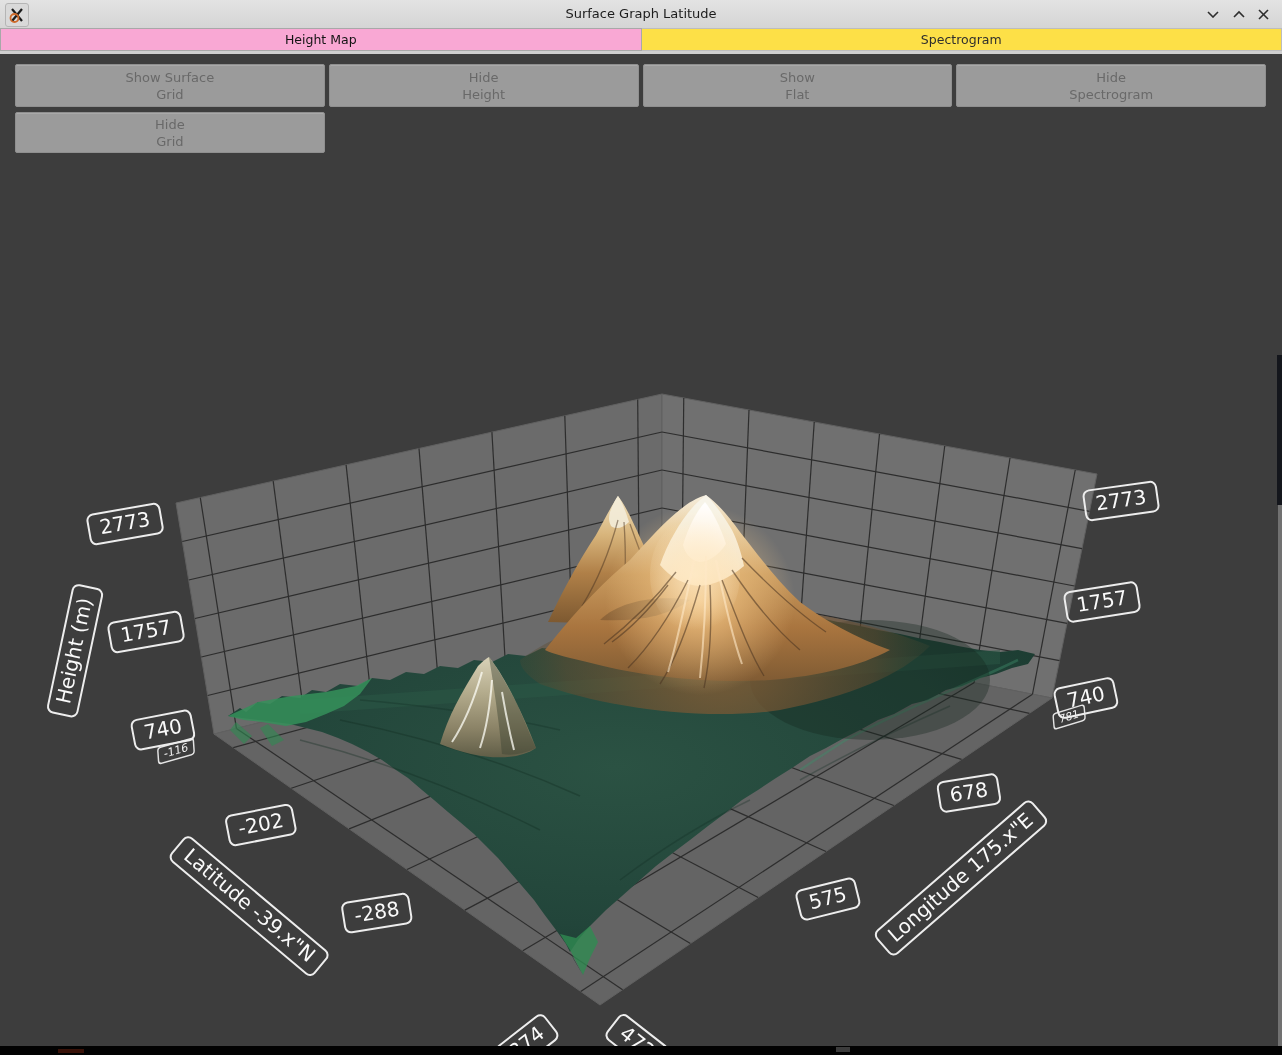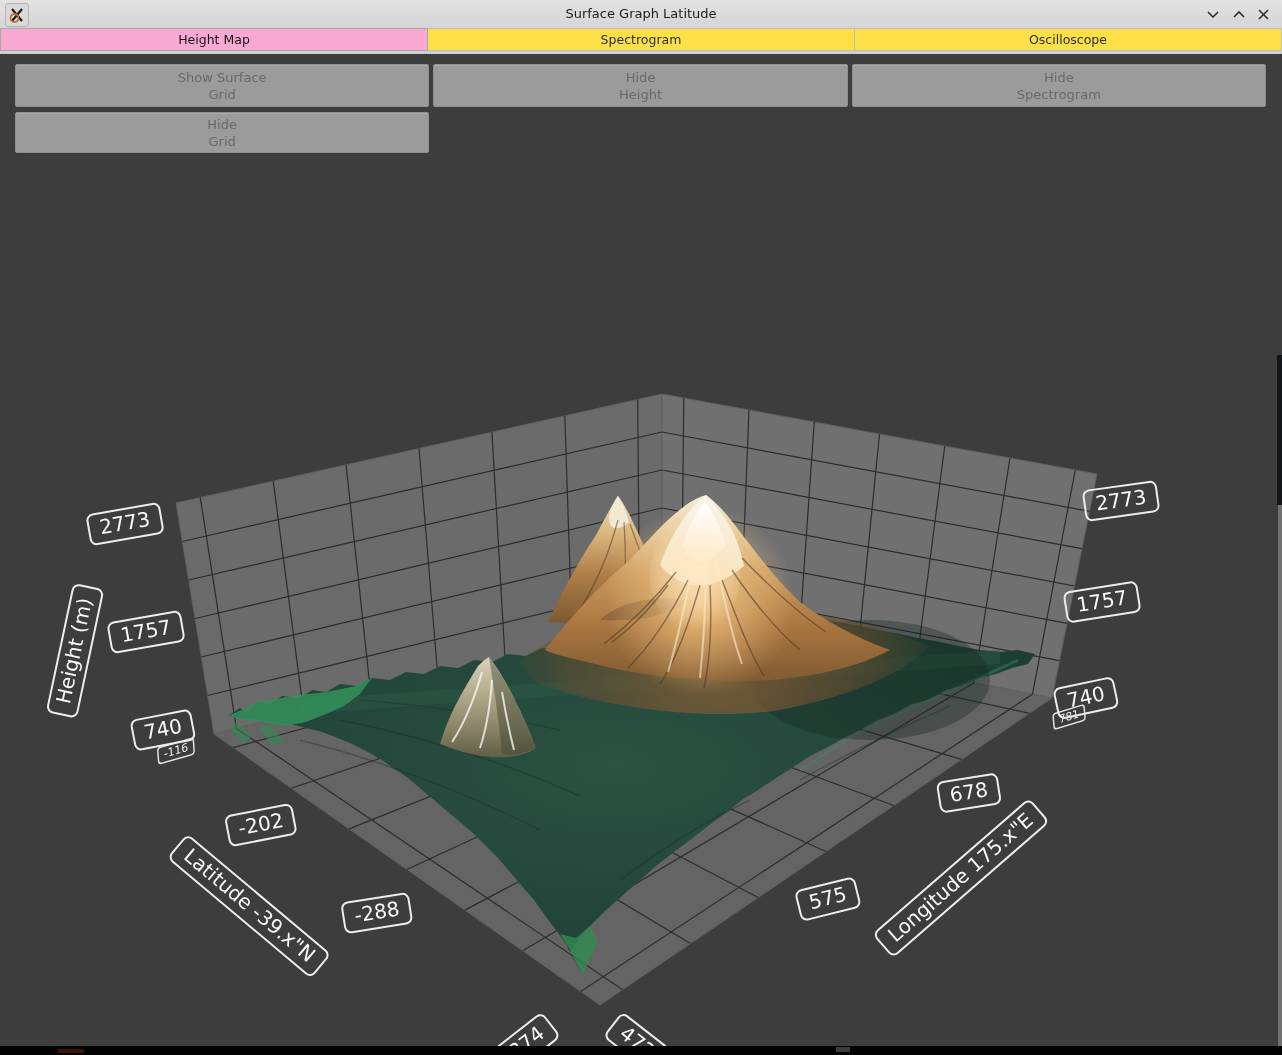--- a/index.html
+++ b/index.html
@@ -23,21 +23,21 @@
   .tab{flex:1 1 0;display:flex;align-items:center;justify-content:center;font-size:12.5px;
     color:#2e2e2e;background:#fde047;border:1px solid #bdbdbd;border-left:none;box-sizing:border-box;}
   .tab:first-child{border-left:1px solid #bdbdbd;}
   .tab.active{background:#f9a8d4;color:#141414;border-color:#a8a8a8;}
   #tab-underline{position:absolute;left:0;top:51px;width:1282px;height:3px;background:#cfcfcf;z-index:7;}
 
   
   #content-bg{position:absolute;left:0;top:54px;width:1282px;height:992px;background:#3d3d3d;z-index:0;}
 
   #button-grid{position:absolute;left:15px;top:64px;width:1251px;z-index:5;
-    display:grid;grid-template-columns:1fr 1fr 1fr;grid-template-rows:43px 41px;gap:5px 4px;}
+    display:grid;grid-template-columns:1fr 1fr 1fr 1fr;grid-template-rows:43px 41px;gap:5px 4px;}
   .ctl-btn{background:#9b9b9b;border:1px solid #8f8f8f;border-radius:2px;color:#696969;
     font-size:13px;line-height:17px;text-align:center;display:flex;flex-direction:column;
     align-items:center;justify-content:center;box-shadow:inset 0 1px 0 rgba(255,255,255,.15);cursor:default;}
 
   
   #scene{position:absolute;left:0;top:0;width:1282px;height:1055px;z-index:1;}
   .gridline{stroke:#2d2d2d;stroke-width:1.2;fill:none;}
   .facestroke{stroke:#606060;stroke-width:1;}
 
   
@@ -251,32 +251,35 @@
       <svg width="11" height="11" viewBox="0 0 11 11">
         <line x1="1" y1="1" x2="10" y2="10" stroke="#2e2e2e" stroke-width="1.6"></line>
         <line x1="10" y1="1" x2="1" y2="10" stroke="#2e2e2e" stroke-width="1.6"></line>
         </svg>
     </div>
   </div>
 
   <div id="tabbar">
     <div class="tab active">Height Map</div>
     <div class="tab">Spectrogram</div>
-    <div class="tab">Oscilloscope</div>
   </div>
   <div id="tab-underline"></div>
 
   <div id="button-grid">
     <div class="ctl-btn">
       <span>Show Surface</span>
       <span>Grid</span>
     </div>
     <div class="ctl-btn">
       <span>Hide</span>
       <span>Height</span>
+    </div>
+    <div class="ctl-btn">
+      <span>Show</span>
+      <span>Flat</span>
     </div>
     <div class="ctl-btn">
       <span>Hide</span>
       <span>Spectrogram</span>
     </div>
     <div class="ctl-btn">
       <span>Hide</span>
       <span>Grid</span>
     </div>
   </div>

